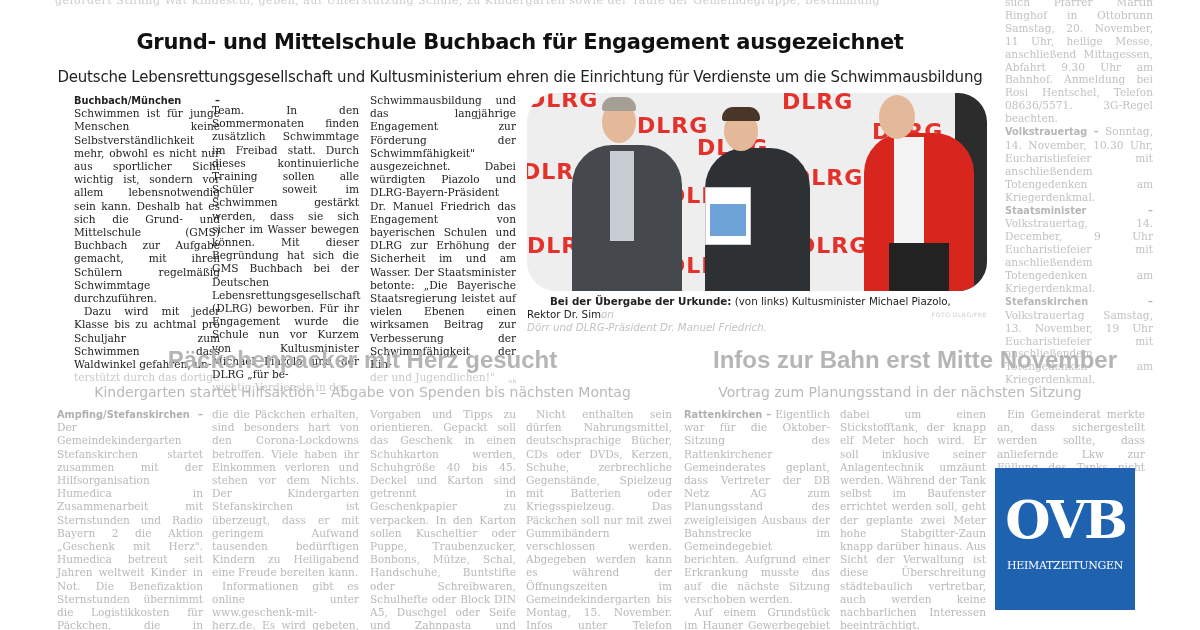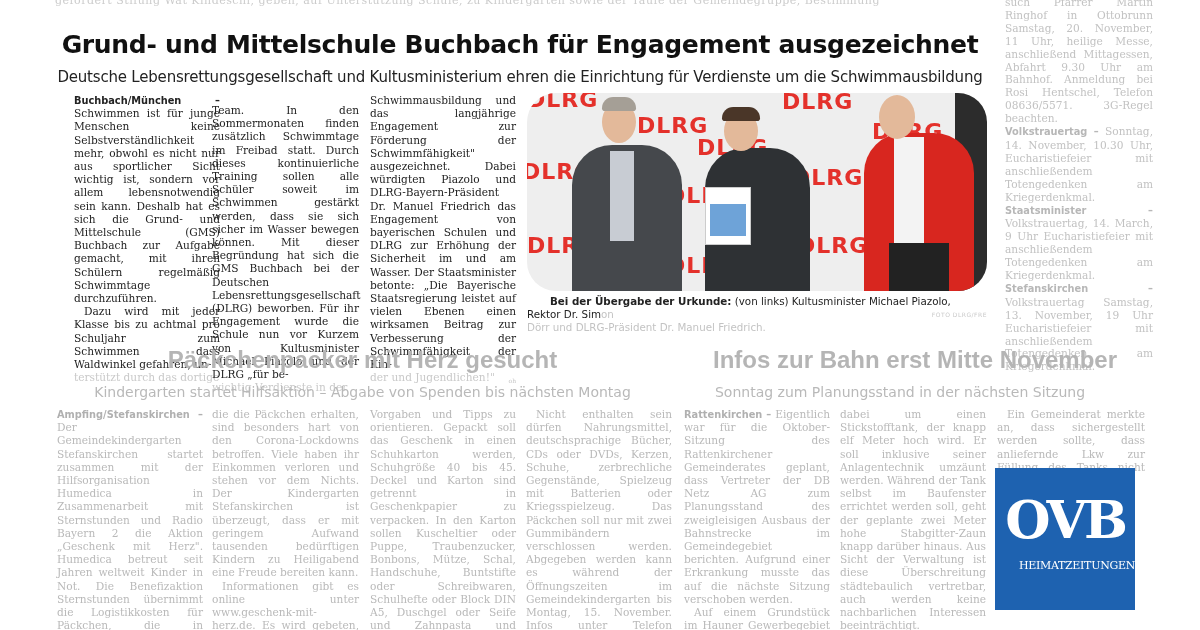--- a/index.html
+++ b/index.html
@@ -2,51 +2,51 @@
 <html><head>
 <meta charset="utf-8">
 <style>
   html, body { margin:0; padding:0; }
   body { width:1200px; height:630px; background:#fff; overflow:hidden; position:relative;
          font-family:"DejaVu Serif", serif; color:#222; }
   .abs { position:absolute; }
   .topcut { top:-6px; left:55px; width:930px; height:14px; overflow:hidden; color:#ccc; font-size:11px;
             letter-spacing:0.5px; white-space:nowrap; }
   h1.headline { position:absolute; top:30px; left:0; width:1040px; margin:0; text-align:center;
-       font-family:"DejaVu Sans", sans-serif; font-weight:bold; font-size:25px; color:#111; letter-spacing:-0.3px; }
+       font-family:"DejaVu Sans", sans-serif; font-weight:bold; font-size:21px; color:#111; letter-spacing:-0.3px; }
   .subhead { position:absolute; top:68px; left:0; width:1040px; text-align:center;
        font-family:"DejaVu Sans", sans-serif; font-size:15px; color:#222; letter-spacing:-0.2px; }
   .col { position:absolute; font-size:10.6px; line-height:13.2px; text-align:justify; hyphens:auto; }
   .col p { margin:0; }
   .col p.indent { text-indent:10px; }
   .dateline { font-family:"DejaVu Sans", sans-serif; font-weight:bold; font-size:9.8px; }
   .fade { color:#c9c9c9; }
   .faded-col { color:#b9b9b9; }
   .faded-col .dateline { color:#b0b0b0; }
   .photo { position:absolute; left:527px; top:93px; width:460px; height:198px; background:#eeeeee; overflow:hidden;border-radius:29px; }
   .dlrg { position:absolute; color:#e4312b; font-family:"DejaVu Sans", sans-serif; font-weight:bold;
           font-size:22px; letter-spacing:1px; }
   .person { position:absolute; border-radius:40px 40px 0 0; }
   .head { position:absolute; border-radius:50%; background:#e3b99a; }
   .caption { position:absolute; left:527px; top:295px; width:460px; font-family:"DejaVu Sans", sans-serif;
              font-size:10.3px; line-height:13px; color:#222; }
   .caption b { font-weight:bold;padding-left:23px; }
-  .caption .light { color:#c3c3c3; }
+  .caption .light { color:#c3c3c3;font-style:italic; }
   .credit { position:absolute; right:0; top:13px; font-size:6px; color:#c9c9c9; letter-spacing:0.5px; }
   .sec-head { position:absolute; font-family:Liberation Sans, sans-serif; font-weight:bold; color:#b5b5b5;
               font-size:24px; text-align:center; }
   .sec-sub { position:absolute; font-family:"DejaVu Sans", sans-serif; color:#b9b9b9; font-size:14px; text-align:center; }
   .rightcol { position:absolute; left:1005px; top:-4px; width:148px; font-size:10.6px; line-height:12.9px;
               color:#c2c2c2; text-align:justify; }
   .rightcol p { margin:0; }
   .rightcol .dateline { color:#b7b7b7; }
   .logo { position:absolute; left:995px; top:468px; width:140px; height:142px; background:#1e62b0; color:#fff; }
   .logo .ovb { position:absolute; top:22px; left:0; width:140px; text-align:center; font-family:"DejaVu Serif", serif;
                font-weight:bold; font-size:52px; letter-spacing:-3px; line-height:60px; }
-  .logo .tag { position:absolute; top:91px; left:0; width:140px; text-align:right; font-family:"DejaVu Serif", serif;
+  .logo .tag { position:absolute; top:91px; left:0; width:140px; text-align:center; font-family:"DejaVu Serif", serif;
                font-size:11px; letter-spacing:-0.3px; }
   .marker { font-size:6px; color:#c5c5c5; float:right; margin-top:3px; }
 </style>
 </head>
 <body>
 
 <div class="abs topcut">gefördert Stifung Wat Kindeschi, geben, auf Unterstützung Schule, zu Kindergarten sowie der Taufe der Gemeindegruppe, Bestimmung</div>
 
 <h1 class="headline">Grund- und Mittelschule Buchbach für Engagement ausgezeichnet</h1>
 <div class="subhead">Deutsche Lebensrettungsgesellschaft und Kultusministerium ehren die Einrichtung für Verdienste um die Schwimmausbildung</div>
@@ -102,21 +102,21 @@
 
 <div class="caption">
   <div><b>Bei der Übergabe der Urkunde:</b><span> (von links) Kultusminister Michael Piazolo, Rektor Dr. Sim</span><span class="light">on</span></div>
   <div class="light">Dörr und DLRG-Präsident Dr. Manuel Friedrich.</div>
   <span class="credit">FOTO DLRG/FRE</span>
 </div>
 
 <div class="rightcol">
   <p>such Pfarrer Martin Ringhof in Ottobrunn Samstag, 20. November, 11 Uhr, heilige Messe, anschließend Mittagessen, Abfahrt 9.30 Uhr am Bahnhof. Anmeldung bei Rosi Hentschel, Telefon 08636/5571. 3G-Regel beachten.</p>
   <p><span class="dateline">Volkstrauertag –</span><span> Sonntag, 14. November, 10.30 Uhr, Eucharistiefeier mit anschließendem Totengedenken am Kriegerdenkmal.</span></p>
-  <p><span class="dateline">Staatsminister –</span><span> Volkstrauertag, 14. March, 9 Uhr Eucharistiefeier mit anschließendem Totengedenken am Kriegerdenkmal.</span></p>
+  <p><span class="dateline">Staatsminister –</span><span> Volkstrauertag, 14. December, 9 Uhr Eucharistiefeier mit anschließendem Totengedenken am Kriegerdenkmal.</span></p>
   <p><span class="dateline">Stefanskirchen –</span><span> Volkstrauertag Samstag, 13. November, 19 Uhr Eucharistiefeier mit anschließendem Totengedenken am Kriegerdenkmal.</span></p>
 </div>
 
 <div class="sec-head" style="left:60px; top:346px; width:605px;">Päckchenpacker mit Herz gesucht</div>
 <div class="sec-sub" style="left:60px; top:384px; width:605px;">Kindergarten startet Hilfsaktion – Abgabe von Spenden bis nächsten Montag</div>
 
 <div class="col faded-col" style="left:57px; top:408px; width:146px;">
   <p><span class="dateline">Ampfing/Stefanskirchen –</span><span> Der Gemeindekindergarten Stefanskirchen startet zusammen mit der Hilfsorganisation Humedica in Zusammenarbeit mit Sternstunden und Radio Bayern 2 die Aktion „Geschenk mit Herz". Humedica betreut seit Jahren weltweit Kinder in Not. Die Benefizaktion Sternstunden übernimmt die Logistikkosten für Päckchen, die in Osteuropa und Bayern verteilt werden.</span></p>
 
 </div>
@@ -125,21 +125,21 @@
   <p class="indent">Informationen gibt es online unter www.geschenk-mit-herz.de. Es wird gebeten, sich beim Packen an den</p>
 </div>
 <div class="col faded-col" style="left:370px; top:408px; width:146px;">
   <p>Vorgaben und Tipps zu orientieren. Gepackt soll das Geschenk in einen Schuhkarton werden, Schuhgröße 40 bis 45. Deckel und Karton sind getrennt in Geschenkpapier zu verpacken. In den Karton sollen Kuscheltier oder Puppe, Traubenzucker, Bonbons, Mütze, Schal, Handschuhe, Buntstifte oder Schreibwaren, Schulhefte oder Block DIN A5, Duschgel oder Seife und Zahnpasta und Bürste.</p>
 </div>
 <div class="col faded-col" style="left:526px; top:408px; width:146px;">
   <p class="indent"><span>Nicht enthalten sein dürfen Nahrungsmittel, deutschsprachige Bücher, CDs oder DVDs, Kerzen, Schuhe, zerbrechliche Gegenstände, Spielzeug mit Batterien oder Kriegsspielzeug. Das Päckchen soll nur mit zwei Gummibändern verschlossen werden. Abgegeben werden kann es während der Öffnungszeiten im Gemeindekindergarten bis Montag, 15. November. Infos unter Telefon 08636/6582.</span></p>
 </div>
 
 <div class="sec-head" style="left:680px; top:346px; width:470px;">Infos zur Bahn erst Mitte November</div>
-<div class="sec-sub" style="left:680px; top:384px; width:440px;">Sonntag zum Planungsstand in der nächsten Sitzung</div>
+<div class="sec-sub" style="left:680px; top:384px; width:440px;">Vortrag zum Planungsstand in der nächsten Sitzung</div>
 
 <div class="col faded-col" style="left:684px; top:408px; width:146px;">
   <p><span class="dateline">Rattenkirchen –</span><span> Eigentlich war für die Oktober-Sitzung des Rattenkirchener Gemeinderates geplant, dass Vertreter der DB Netz AG zum Planungsstand des zweigleisigen Ausbaus der Bahnstrecke im Gemeindegebiet berichten. Aufgrund einer Erkrankung musste das auf die nächste Sitzung verschoben werden.</span></p>
   <p class="indent">Auf einem Grundstück im Hauner Gewerbegebiet soll ein weiterer Gastank errichtet werden. Es handelt sich</p>
 </div>
 <div class="col faded-col" style="left:840px; top:408px; width:146px;">
   <p>dabei um einen Stickstofftank, der knapp elf Meter hoch wird. Er soll inklusive seiner Anlagentechnik umzäunt werden. Während der Tank selbst im Baufenster errichtet werden soll, geht der geplante zwei Meter hohe Stabgitter-Zaun knapp darüber hinaus. Aus Sicht der Verwaltung ist diese Überschreitung städtebaulich vertretbar, auch werden keine nachbarlichen Interessen beeinträchtigt.</p>
 </div>
 <div class="col faded-col" style="left:997px; top:408px; width:148px;">
   <p class="indent">Ein Gemeinderat merkte an, dass sichergestellt werden sollte, dass anliefernde Lkw zur Füllung des Tanks nicht auf der Straße stehen.</p>

